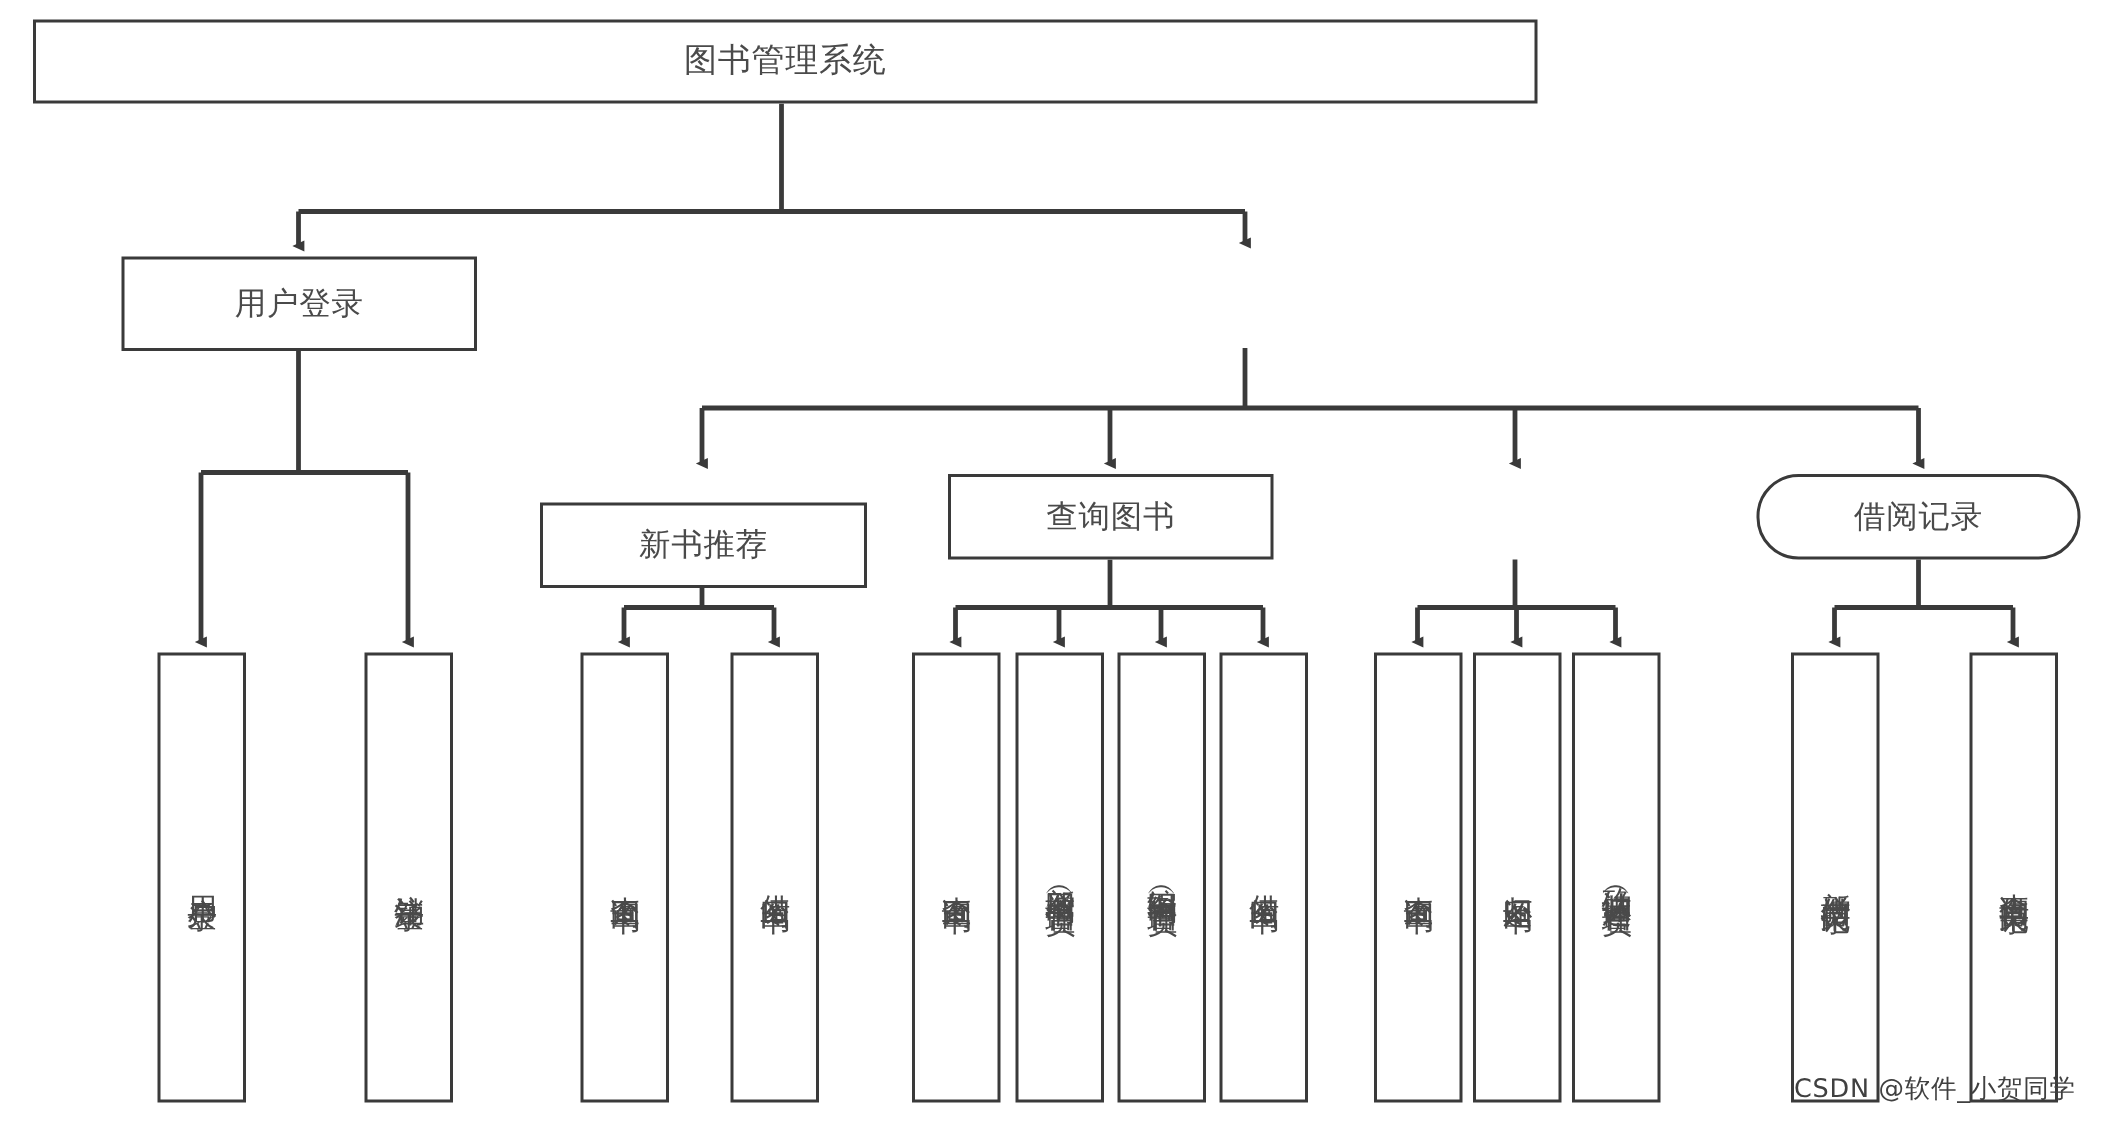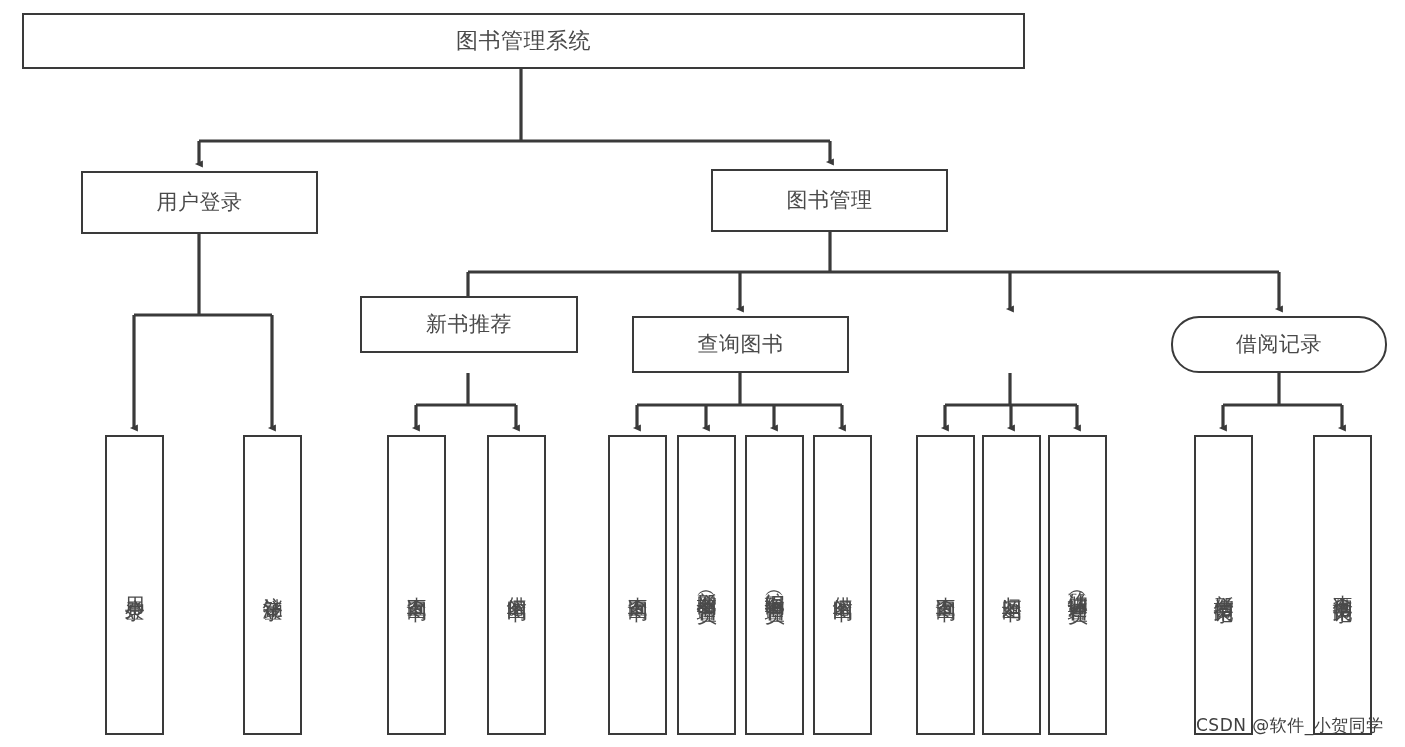--- a/index.html
+++ b/index.html
@@ -115,25 +115,22 @@
     </g>
   </svg>
 
   <div class="node-box root" style="left:22px; top:13px; width:1003px; height:56px;">
     <span class="node-label">图书管理系统</span>
   </div>
 
   <div class="node-box" style="left:81px; top:171px; width:237px; height:63px;">
     <span class="node-label">用户登录</span>
   </div>
-  <div class="node-box" style="left:711px; top:169px; width:237px; height:63px;">
-    <span class="node-label">图书管理</span>
-  </div>
 
-  <div class="node-box" style="left:360px; top:296px; width:218px; height:57px;">
+  <div class="node-box" style="left:360px; top:335px; width:218px; height:57px;">
     <span class="node-label">新书推荐</span>
   </div>
   <div class="node-box" style="left:632px; top:316px; width:217px; height:57px;">
     <span class="node-label">查询图书</span>
   </div>
   <div class="node-box" style="left:1171px; top:316px; width:216px; height:57px;border-radius:28px;">
     <span class="node-label">借阅记录</span>
   </div>
 
   <div class="node-box vertical" style="left:105px; top:435px; width:59px; height:300px;">

